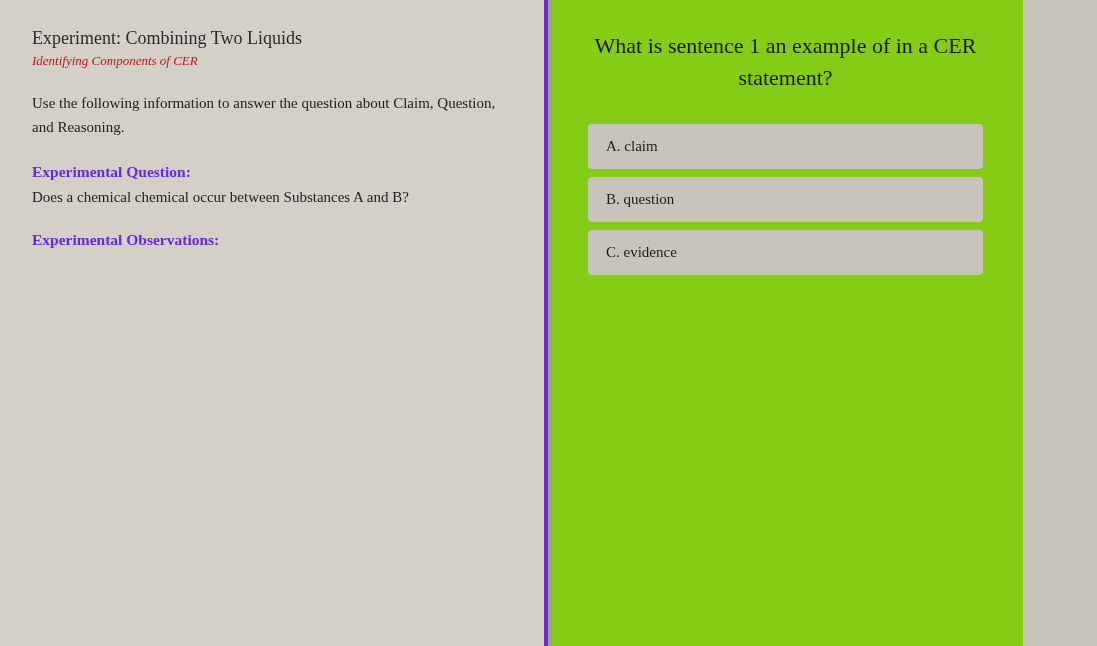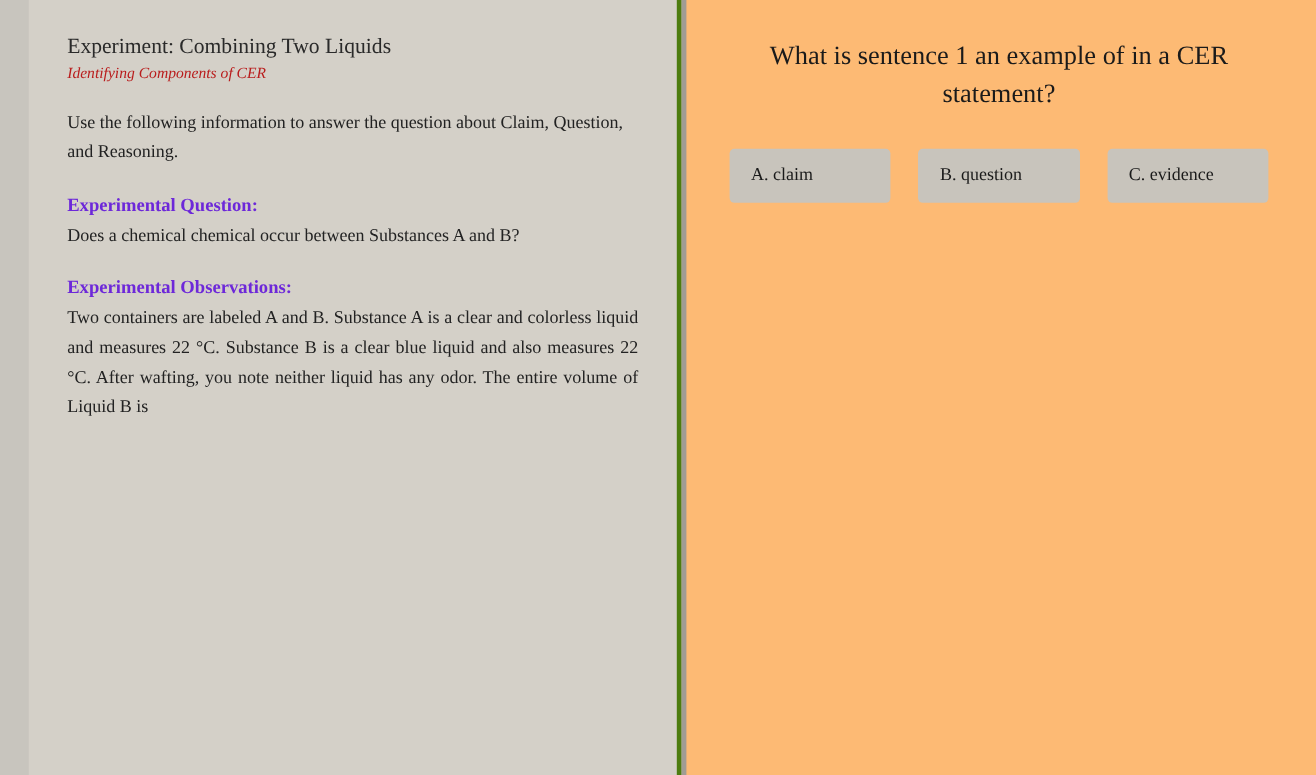--- a/index.html
+++ b/index.html
@@ -18,39 +18,38 @@
     }
 
     .left-panel {
       width: 548px;
       height: 646px;
       background: #d4d0c8;
       padding: 28px 32px 20px 32px;
       display: flex;
       flex-direction: column;
       gap: 0;
-      border-right: 4px solid #4d7c0f;
+      border-right: 4px solid #6d28d9;
       position: relative;
-      margin-left: 24px;
     }
 
     .left-panel::after {
       content: '';
       position: absolute;
       right: -8px;
       top: 0;
       width: 4px;
       height: 100%;
       background: #a09c94;
     }
 
     .right-panel {
-      width: 533px;
+      width: 475px;
       height: 646px;
-      background: #fdba74;
+      background: #84cc16;
       padding: 30px 40px 20px 40px;
       display: flex;
       flex-direction: column;
       align-items: flex-end;
     }
 
     .experiment-title {
       font-size: 18px;
       font-weight: normal;
       color: #2a2a2a;
@@ -109,22 +108,22 @@
       text-align: center;
       line-height: 1.45;
       margin-bottom: 30px;
       font-family: 'Georgia', serif;
       font-weight: normal;
     }
 
     .answer-options {
       width: 100%;
       display: flex;
-      flex-direction: row;
-      gap: 23px;
+      flex-direction: column;
+      gap: 8px;
     }
 
     .answer-option {
       background: #c8c4bc;
       border: none;
       border-radius: 4px;
       padding: 14px 18px;
       font-size: 15px;
       color: #1a1a1a;
       text-align: left;
@@ -138,21 +137,20 @@
 
 <div class="left-panel">
   <div class="experiment-title">Experiment: Combining Two Liquids</div>
   <div class="experiment-subtitle">Identifying Components of CER</div>
   <div class="left-body-text">Use the following information to answer the question about Claim, Question, and Reasoning.</div>
 
   <div class="section-heading">Experimental Question:</div>
   <div class="section-body">Does a chemical chemical occur between Substances A and B?</div>
 
   <div class="section-heading">Experimental Observations:</div>
-  <div class="observations-body">Two containers are labeled A and B. Substance A is a clear and colorless liquid and measures 22 °C. Substance B is a clear blue liquid and also measures 22 °C. After wafting, you note neither liquid has any odor. The entire volume of Liquid B is</div>
 </div>
 
 <div class="right-panel">
   <div class="question-text">What is sentence 1 an example of in a CER statement?</div>
   <div class="answer-options">
     <button class="answer-option">A. claim</button>
     <button class="answer-option">B. question</button>
     <button class="answer-option">C. evidence</button>
   </div>
 </div>

